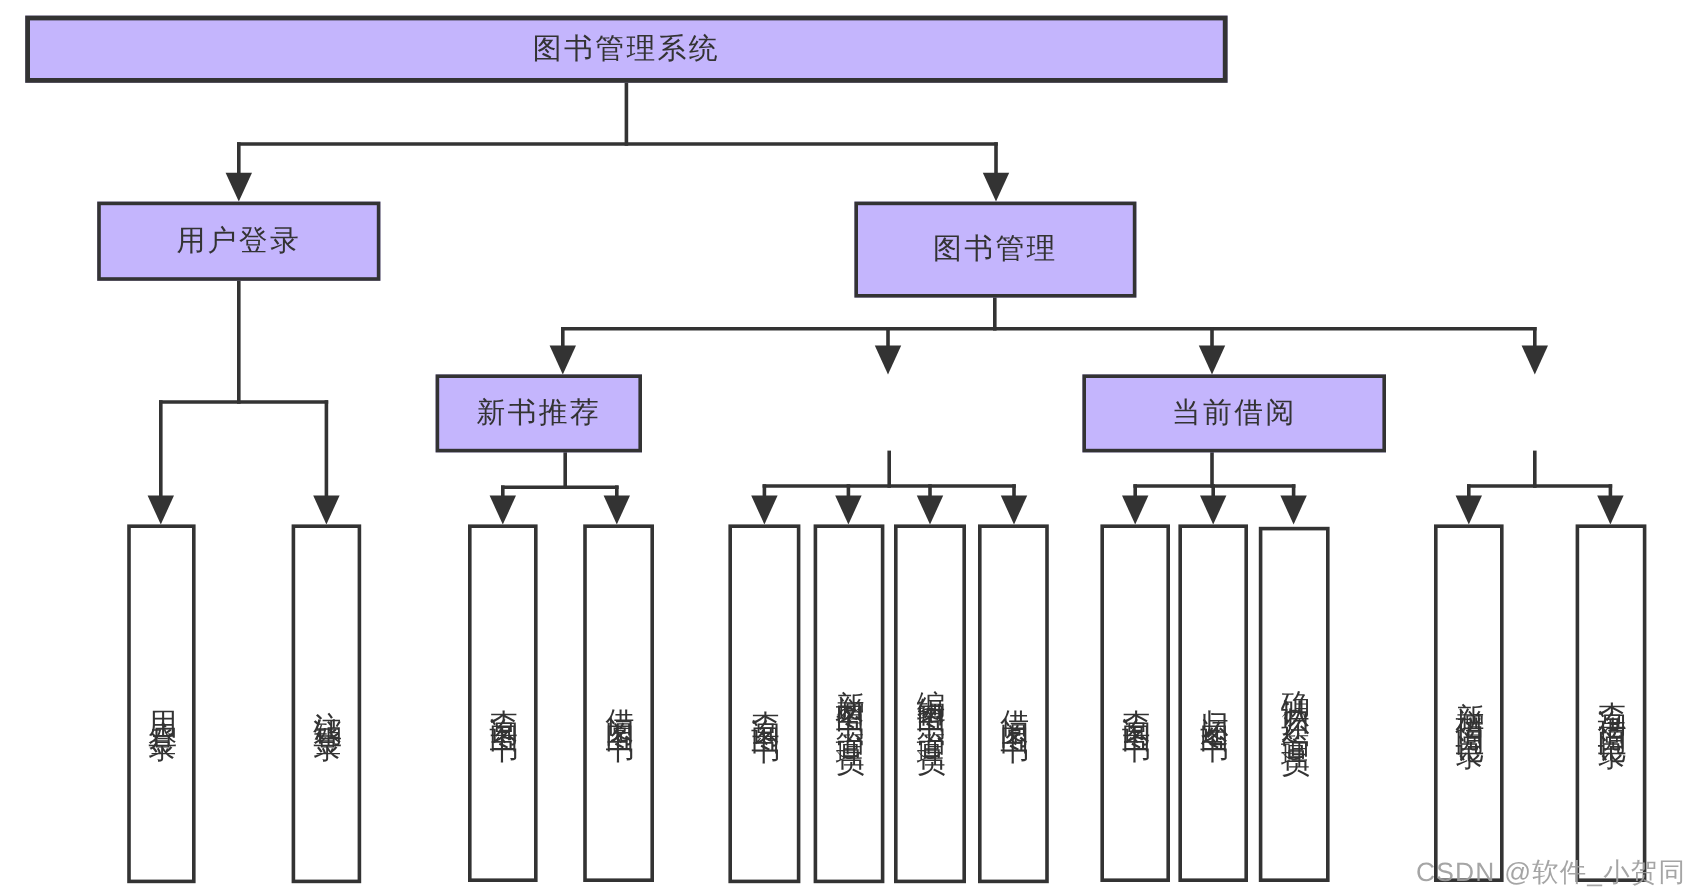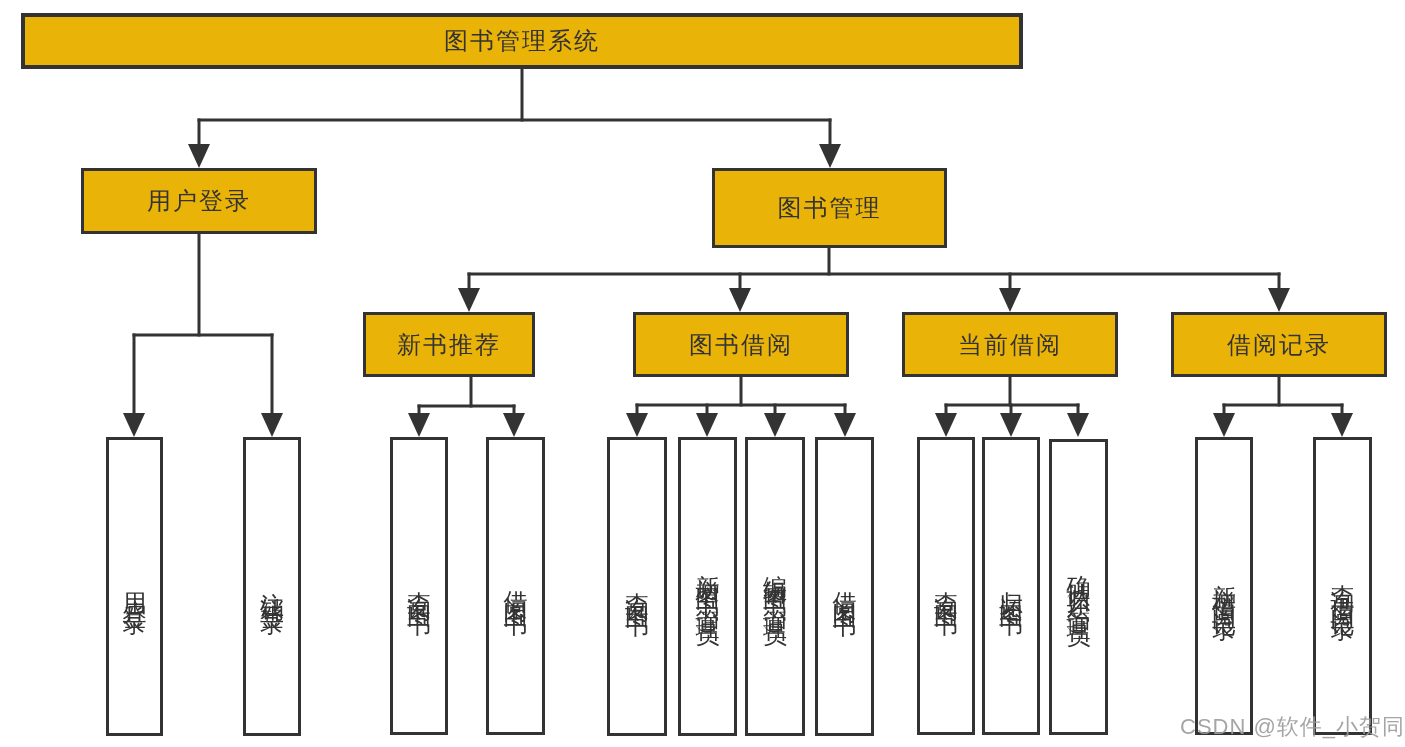--- a/index.html
+++ b/index.html
@@ -3,21 +3,21 @@
 <meta charset="utf-8">
 <style>
   html,body{margin:0;padding:0;background:#ffffff;}
   body{
     width:1405px;height:747px;position:relative;overflow:hidden;
     font-family:"Liberation Sans","DejaVu Sans",sans-serif;
   }
   #stage{position:absolute;left:0;top:0;width:1405px;height:747px;}
   #connectors{position:absolute;left:0;top:0;z-index:1;}
   .node{
-    position:absolute;box-sizing:border-box;background:#eab308;
+    position:absolute;box-sizing:border-box;background:#c4b5fd;
     border:3px solid #333333;color:#333333;z-index:2;
     display:flex;align-items:center;justify-content:center;
     font-size:24px;letter-spacing:2px;line-height:1;
   }
   .node.root{border-width:4px;}
   .vnode{
     position:absolute;box-sizing:border-box;background:#ffffff;
     border:3px solid #333333;color:#333333;z-index:2;
     display:flex;align-items:center;justify-content:center;
     font-size:24px;line-height:1;
@@ -98,28 +98,22 @@
   <div class="node" style="left:81px;top:168px;width:236px;height:66px">
     <span>用户登录</span>
   </div>
   <div class="node" style="left:712px;top:168px;width:235px;height:80px">
     <span>图书管理</span>
   </div>
 
   <div class="node" style="left:363px;top:312px;width:172px;height:65px">
     <span>新书推荐</span>
   </div>
-  <div class="node" style="left:633px;top:312px;width:216px;height:65px">
-    <span>图书借阅</span>
-  </div>
-  <div class="node" style="left:902px;top:312px;width:216px;height:65px">
+  <div class="node" style="left:902px;top:312px;width:253px;height:65px">
     <span>当前借阅</span>
-  </div>
-  <div class="node" style="left:1171px;top:312px;width:216px;height:65px">
-    <span>借阅记录</span>
   </div>
 
   <div class="vnode" style="left:106px;top:437px;width:57px;height:299px">
     <span>用户登录</span>
   </div>
   <div class="vnode" style="left:243px;top:437px;width:58px;height:299px">
     <span>注销登录</span>
   </div>
 
   <div class="vnode" style="left:390px;top:437px;width:58px;height:298px">

